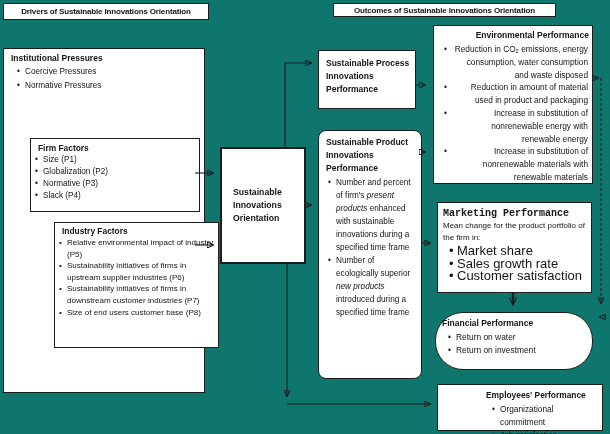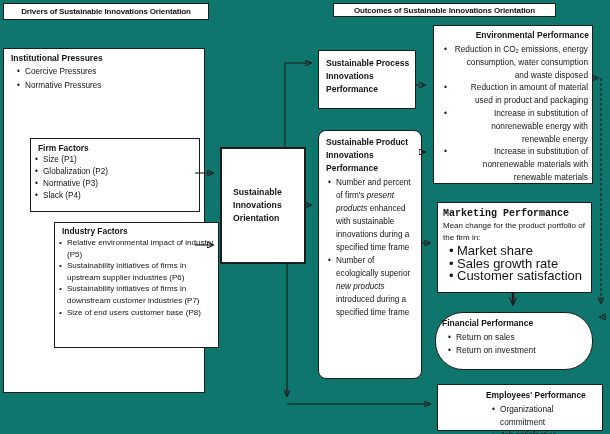--- a/index.html
+++ b/index.html
@@ -118,21 +118,21 @@
     <ul class="bullets">
         <li>Market share</li>
         <li>Sales growth rate</li>
         <li>Customer satisfaction</li>
       </ul>
   </div>
 
   <div class="box fin" style="left:435px;top:312px;width:158px;height:58px;border-radius:28px;">
     <div class="title">Financial Performance</div>
     <ul class="bullets">
-        <li>Return on sales</li>
+        <li>Return on water</li>
         <li>Return on investment</li>
       </ul>
   </div>
 
   <div class="box emp" style="left:437px;top:384px;width:166px;height:47px;padding-left:48px;">
     <div class="title">Employees' Performance</div>
     <ul class="bullets">
         <li>Organizational commitment</li>
         <li>Job satisfaction</li>
       </ul>

